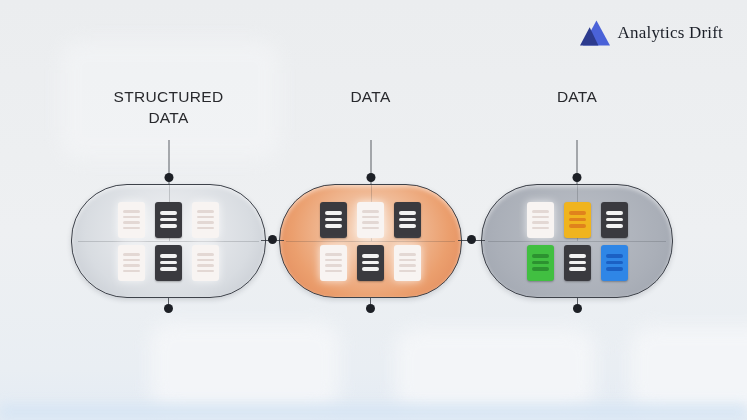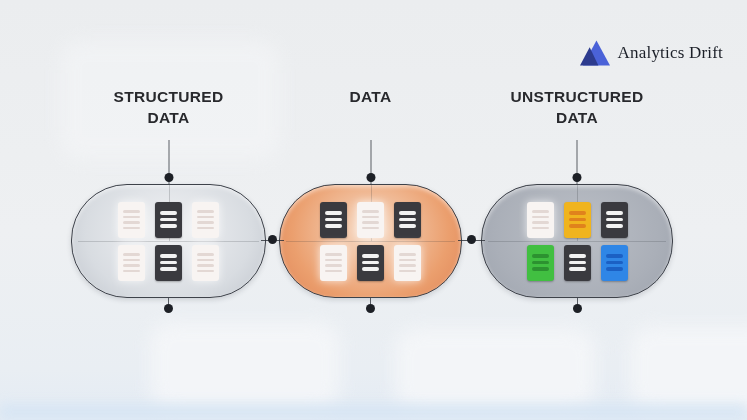--- a/index.html
+++ b/index.html
@@ -7,27 +7,27 @@
     position:relative;width:747px;height:420px;overflow:hidden;
     background:linear-gradient(180deg,#ebedef 0%,#eef0f2 55%,#e9eef3 88%,#e3ebf4 100%);
     font-family:"Liberation Sans", sans-serif;
   }
   
   .bg-blob{position:absolute;background:#f7f8fa;border-radius:22px;filter:blur(9px);opacity:.75;z-index:0;}
   .bg-strip{position:absolute;left:0;right:0;bottom:0;height:16px;background:#d6e5f4;filter:blur(6px);opacity:.85;z-index:0;}
   .content{position:relative;z-index:1;width:100%;height:100%;}
 
   
-  .logo{position:absolute;top:20px;right:24px;display:flex;align-items:center;gap:8px;margin-top:20px;}
+  .logo{position:absolute;top:20px;right:24px;display:flex;align-items:center;gap:8px;}
   .logo-text{font-family:"Liberation Serif", serif;font-size:17px;color:#1c2029;letter-spacing:.2px;}
 
   
   .node-col{position:absolute;top:86px;display:flex;flex-direction:column;align-items:center;}
   .node-label{height:54px;display:flex;flex-direction:column;align-items:center;justify-content:flex-start;
-    font-size:15.5px;font-weight:bold;line-height:21px;color:#28292d;letter-spacing:.3px;text-align:center;white-space:nowrap;}
+    font-size:15.5px;font-weight:normal;line-height:21px;color:#28292d;letter-spacing:.3px;text-align:center;white-space:nowrap;}
   .connector-v{position:relative;width:100%;height:44px;}
   .connector-v .vline{position:absolute;left:50%;top:0;bottom:-14px;width:1px;background:rgba(42,46,54,.75);transform:translateX(-.5px);}
   .connector-v .dot{position:absolute;left:50%;bottom:2px;transform:translateX(-50%);}
   .dot{width:9px;height:9px;border-radius:50%;background:#1d2026;}
   .connector-b{display:flex;flex-direction:column;align-items:center;height:20px;}
   .connector-b .vline{width:1px;height:6px;background:rgba(42,46,54,.75);}
 
   .pill{
     position:relative;width:100%;height:112px;border-radius:56px;
     border:1.5px solid #3e424a;display:flex;align-items:center;justify-content:center;
@@ -166,21 +166,20 @@
             </div>
       </div>
       <div class="connector-b">
         <div class="vline"></div>
         <div class="dot" style="background: rgb(29, 32, 38);"></div>
       </div>
     </div>
 
     <div class="node-col" style="left: 482px; width: 190px;">
       <div class="node-label">
-        <span>UNSTRUCTURED</span>
         <span>DATA</span>
       </div>
       <div class="connector-v">
         <div class="vline"></div>
         <div class="dot" style="background: rgb(29, 32, 38);"></div>
       </div>
       <div class="pill" style="background: radial-gradient(90% 125% at 50% 42%, rgb(188, 192, 199) 0%, rgb(170, 175, 184) 48%, rgb(144, 151, 162) 100%);">
         <div class="doc-grid">
               <div class="doc white" style="background: rgb(248, 244, 242);">
                 <div class="bar" style="background: rgb(227, 216, 212);"></div>

